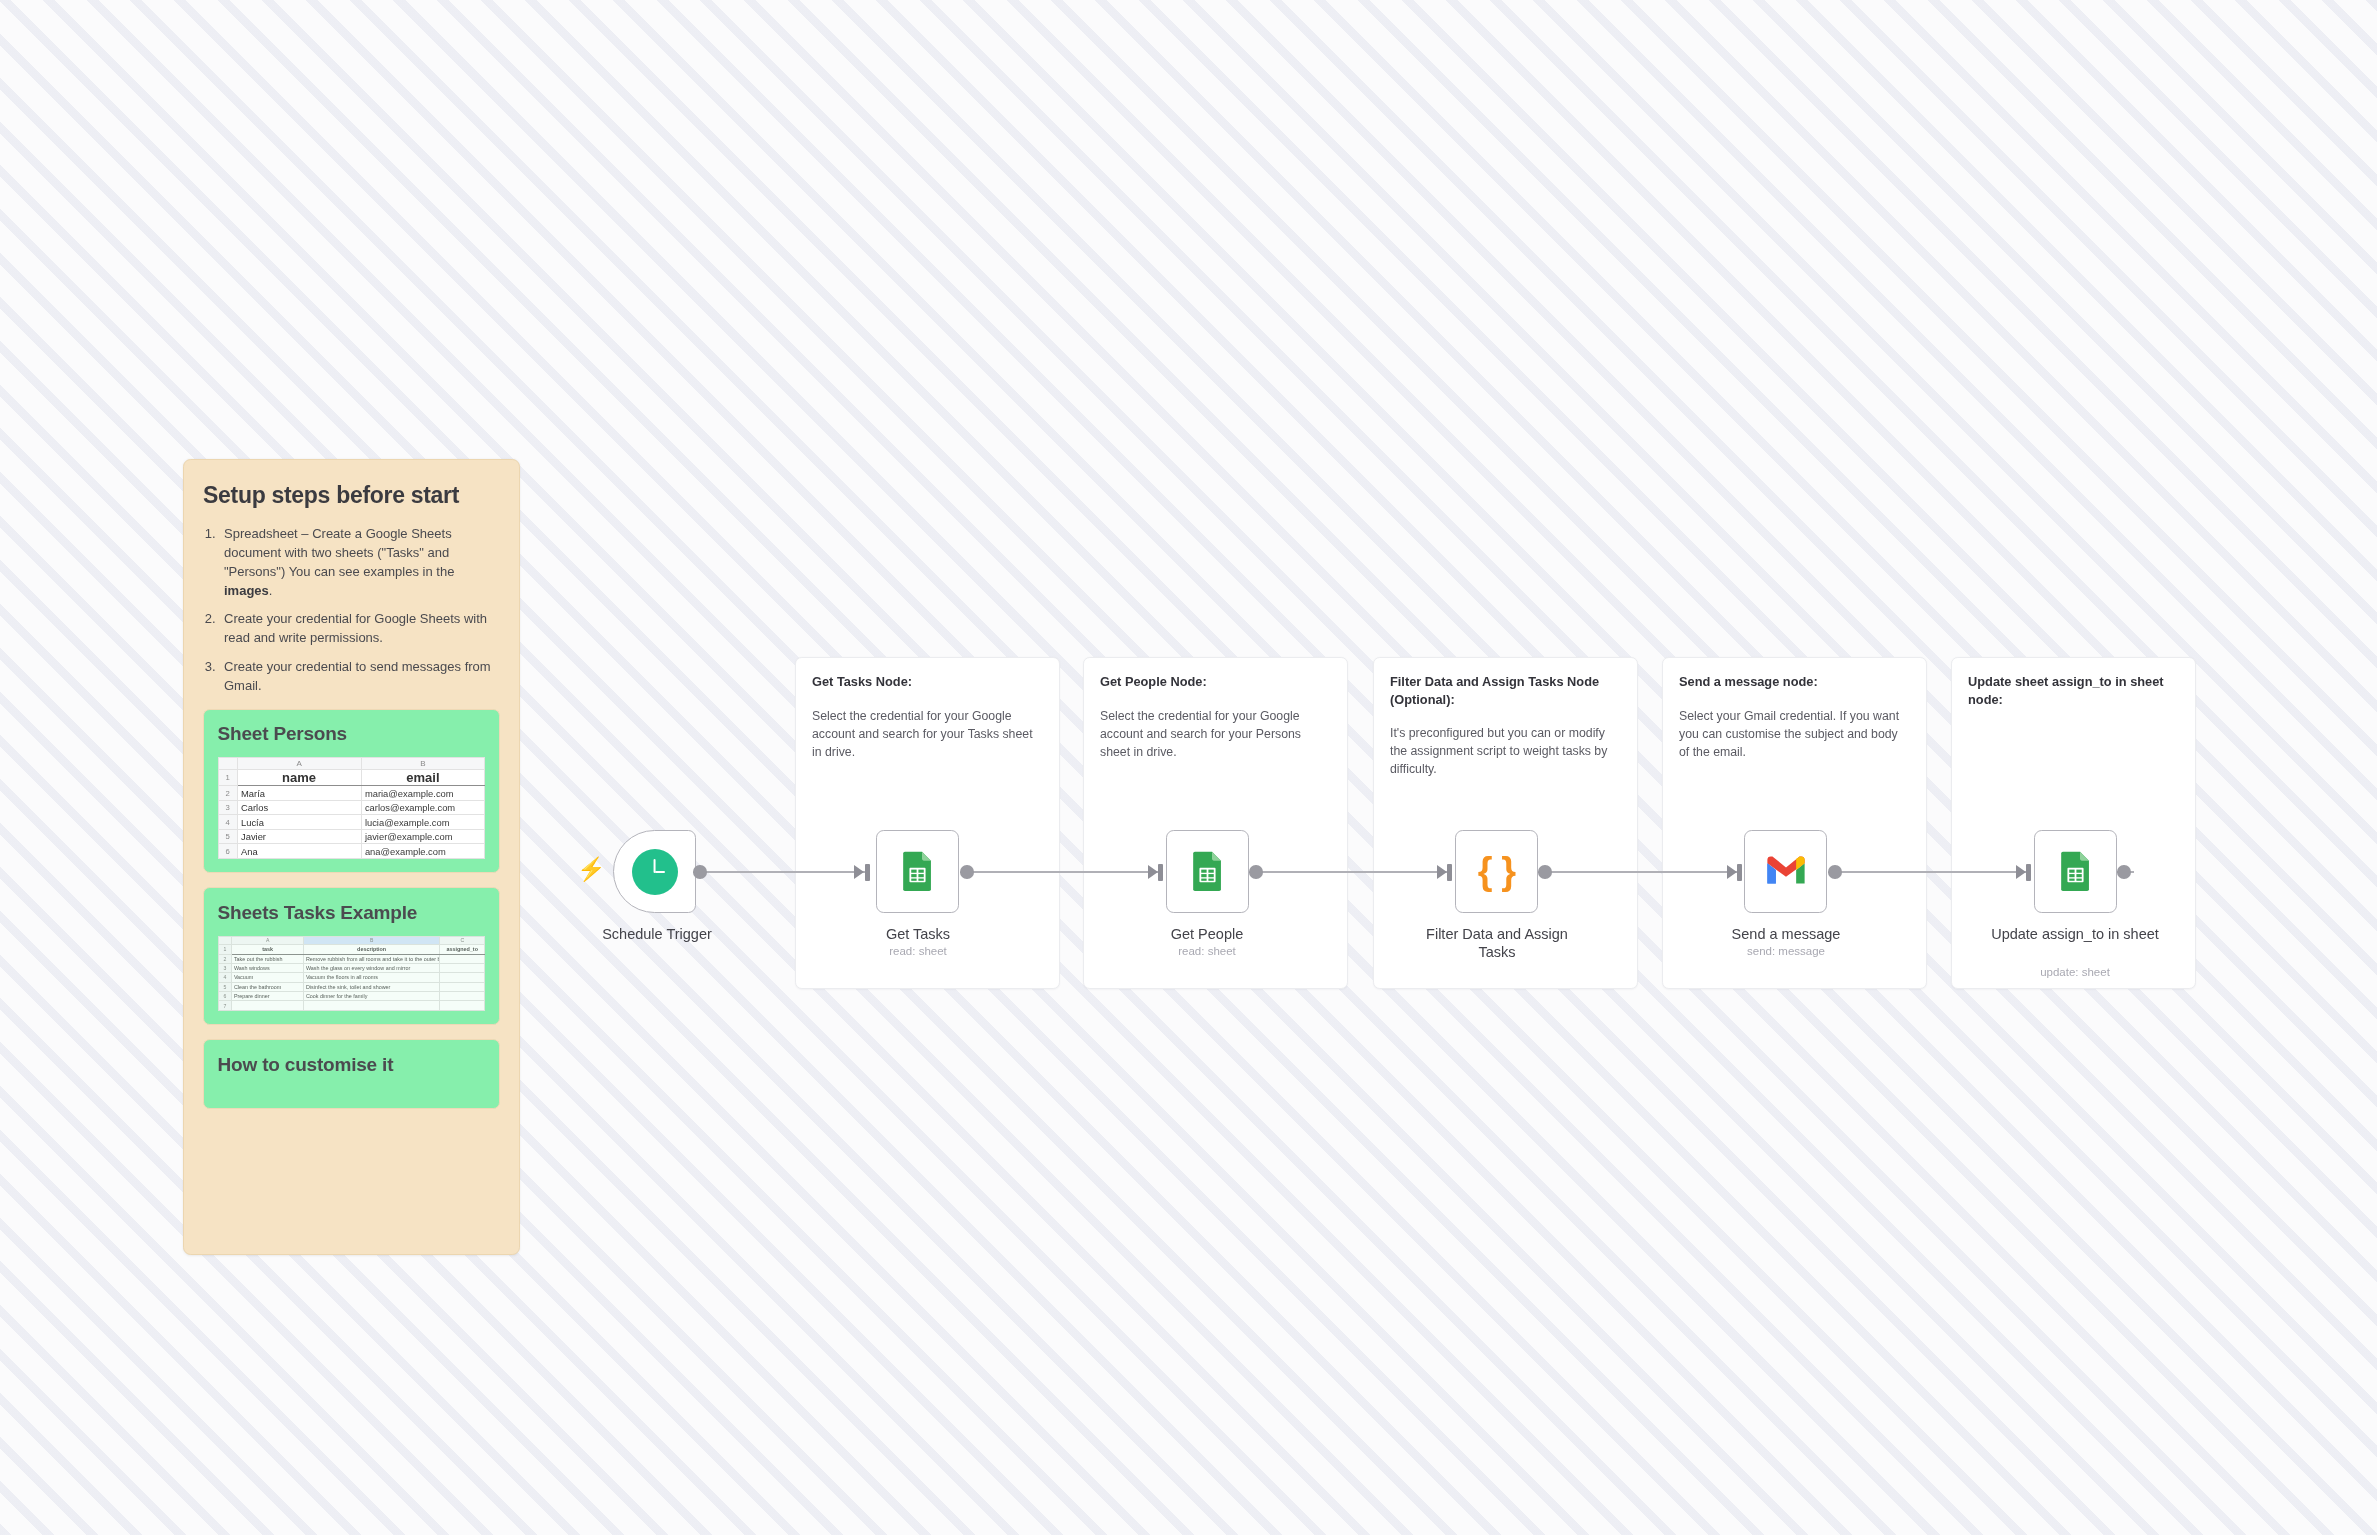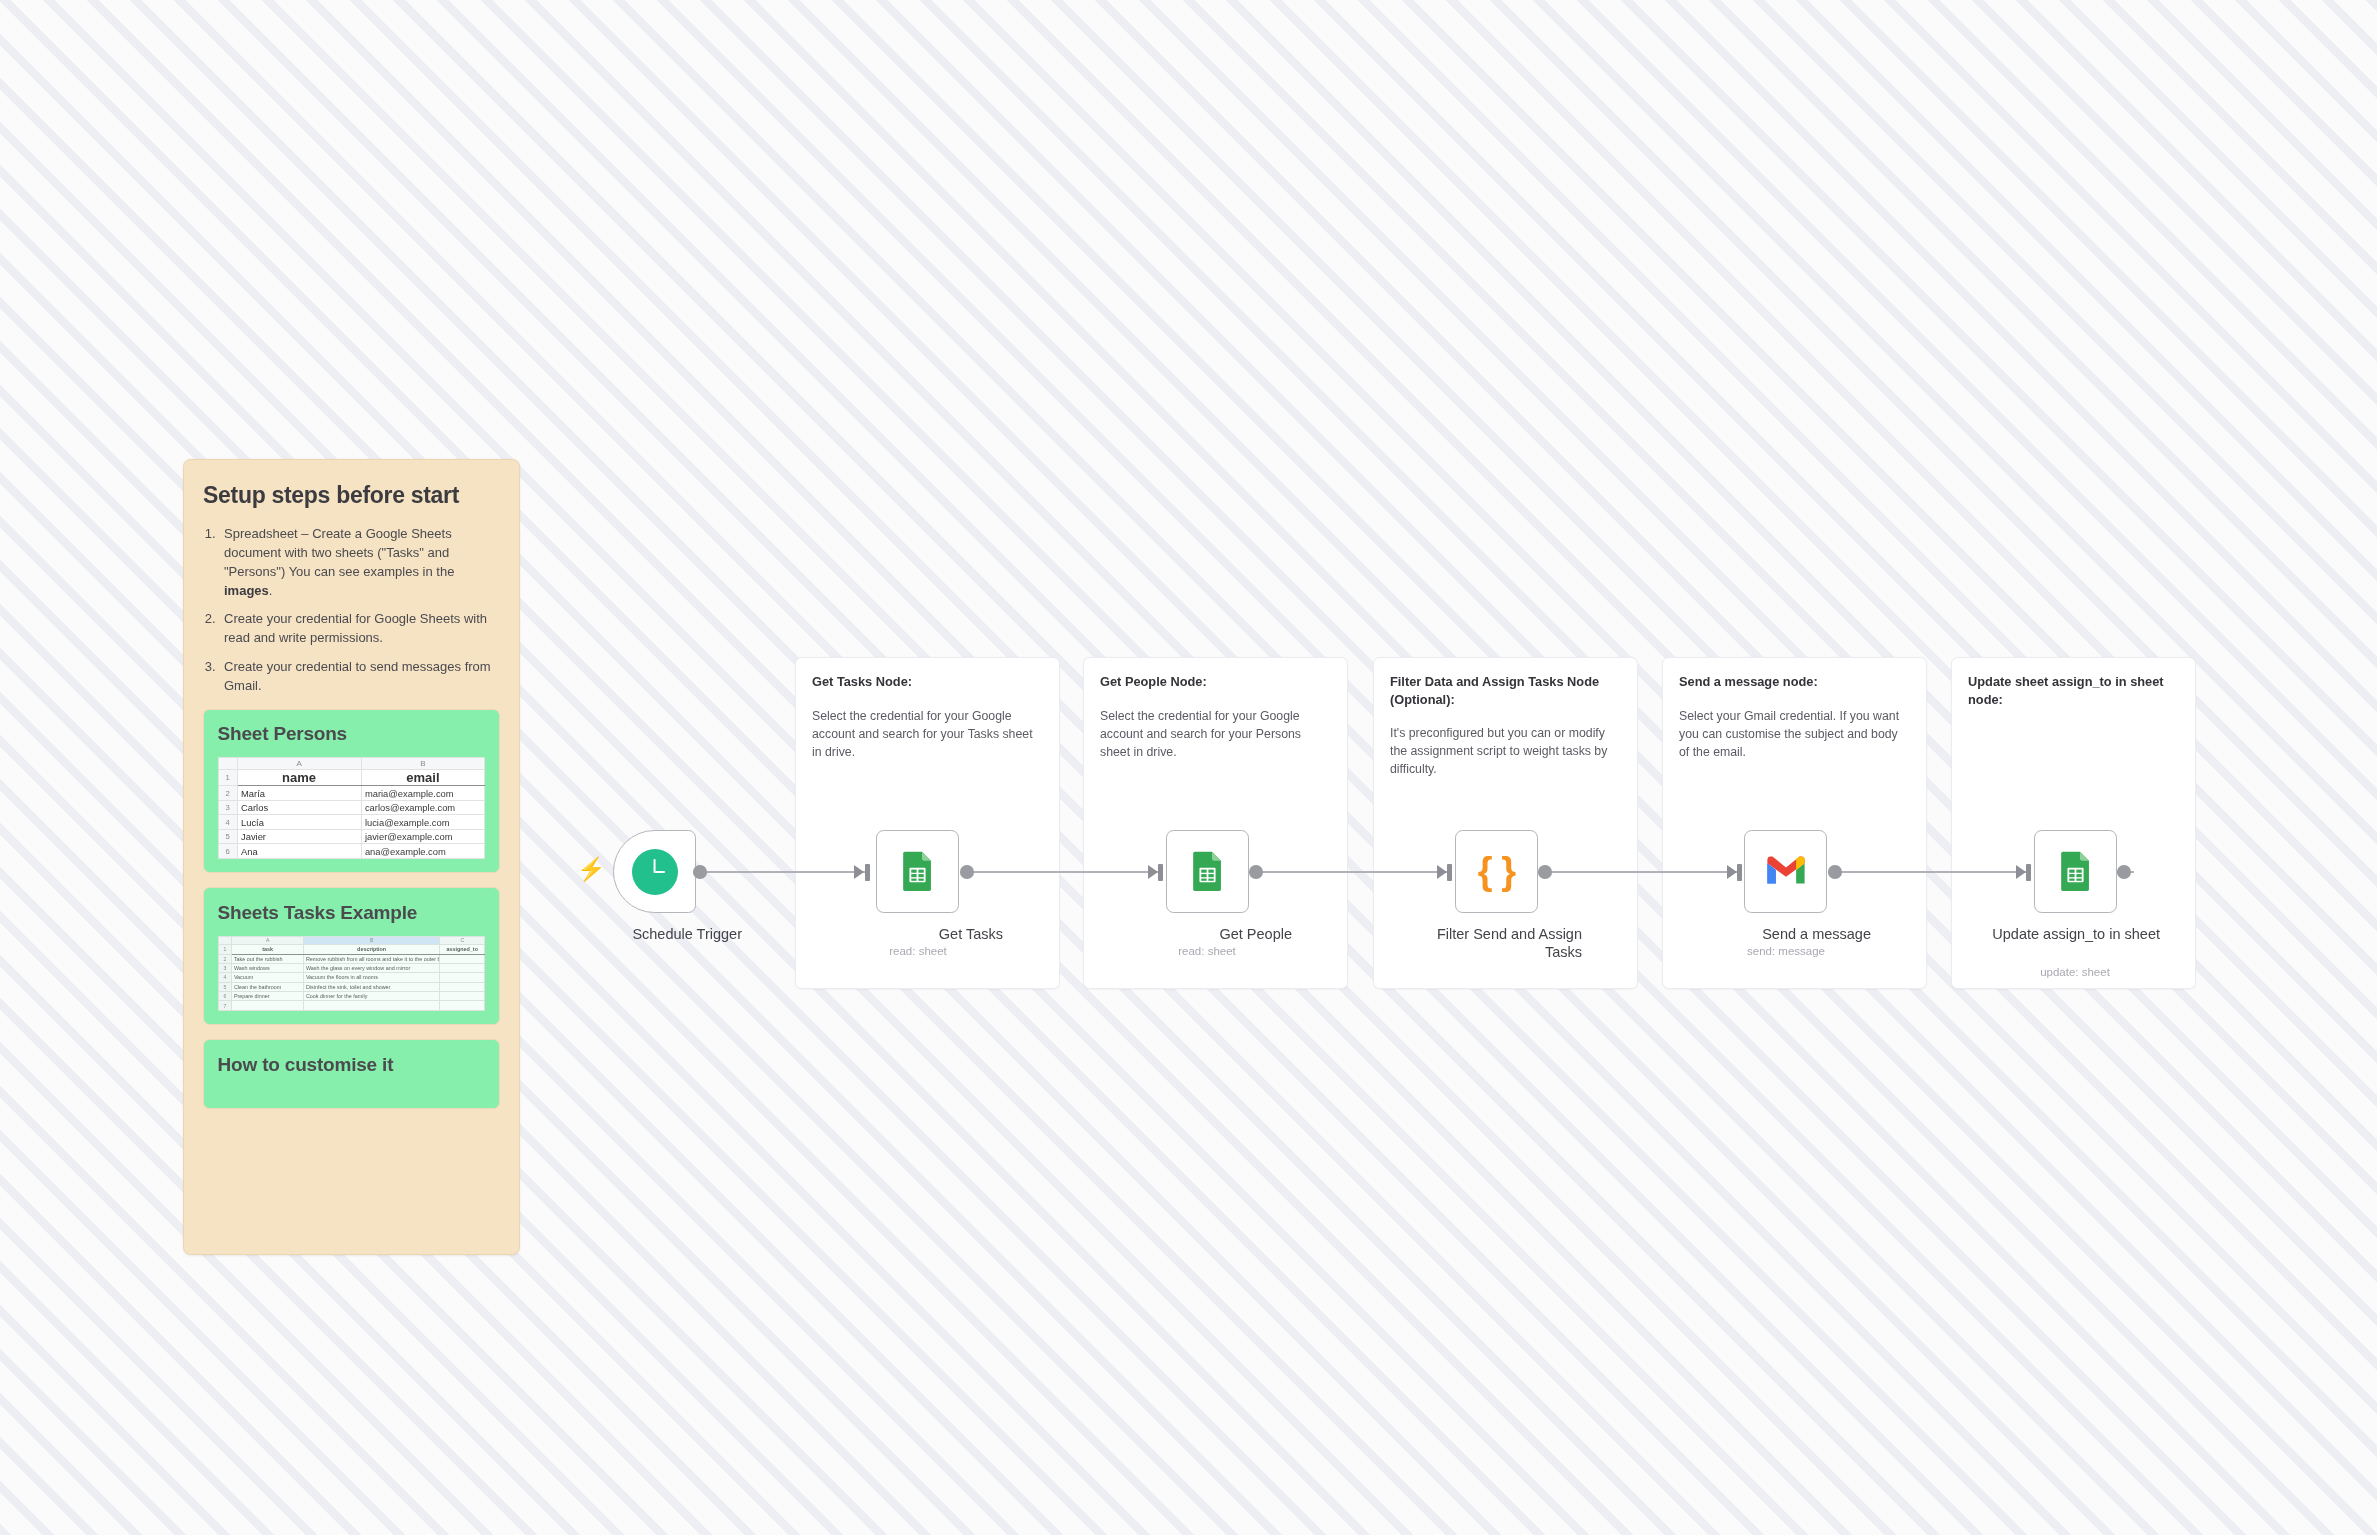--- a/index.html
+++ b/index.html
@@ -126,21 +126,21 @@
     display:flex; align-items:center; justify-content:center;
     z-index:4;
   }
   .node.trigger{
     border-top-left-radius:42px;
     border-bottom-left-radius:42px;
   }
   .node-label{
     position:absolute;
     width:170px;
-    text-align:right;
+    text-align:center;
     font-size:14.5px;
     color:#43434a;
     z-index:4;
     line-height:1.25;
   }
   .node-sub{
     position:absolute;
     width:170px;
     text-align:center;
     font-size:11.5px;
@@ -405,21 +405,21 @@
       <rect x="25" y="33" width="6" height="2.5" fill="#34a853"></rect>
     </svg>
   </span>
 </div>
 <div class="node-label" style="left:1122px; top:925px;">Get People</div>
 <div class="node-sub" style="left:1122px; top:945px;">read: sheet</div>
 
 <div class="node" style="left:1455px; top:830px;">
   <span class="ico-code">{&nbsp;}</span>
 </div>
-<div class="node-label" style="left:1412px; top:925px;">Filter Send and Assign Tasks</div>
+<div class="node-label" style="left:1412px; top:925px;">Filter Data and Assign Tasks</div>
 
 <div class="node" style="left:1744px; top:830px;">
   <span>
     <svg width="44" height="34" viewBox="0 0 52 40" aria-hidden="true">
       <path d="M4 36V12l10 8V36z" fill="#4285f4"></path>
       <path d="M38 36V20l10-8v24z" fill="#34a853"></path>
       <path d="M4 12 26 28 48 12v-4a4 4 0 0 0-4-4h-2L26 17 10 4H8a4 4 0 0 0-4 4z" fill="#ea4335"></path>
       <path d="M38 20l10-8V8a4 4 0 0 0-4-4h-2l-4 3z" fill="#fbbc04"></path>
       <path d="M4 36a0 0 0 0 0 0 0h10V20L4 12z" fill="#4285f4"></path>
       <path d="M14 20 26 29 38 20v16H14z" fill="#ffffff" opacity="0"></path>

